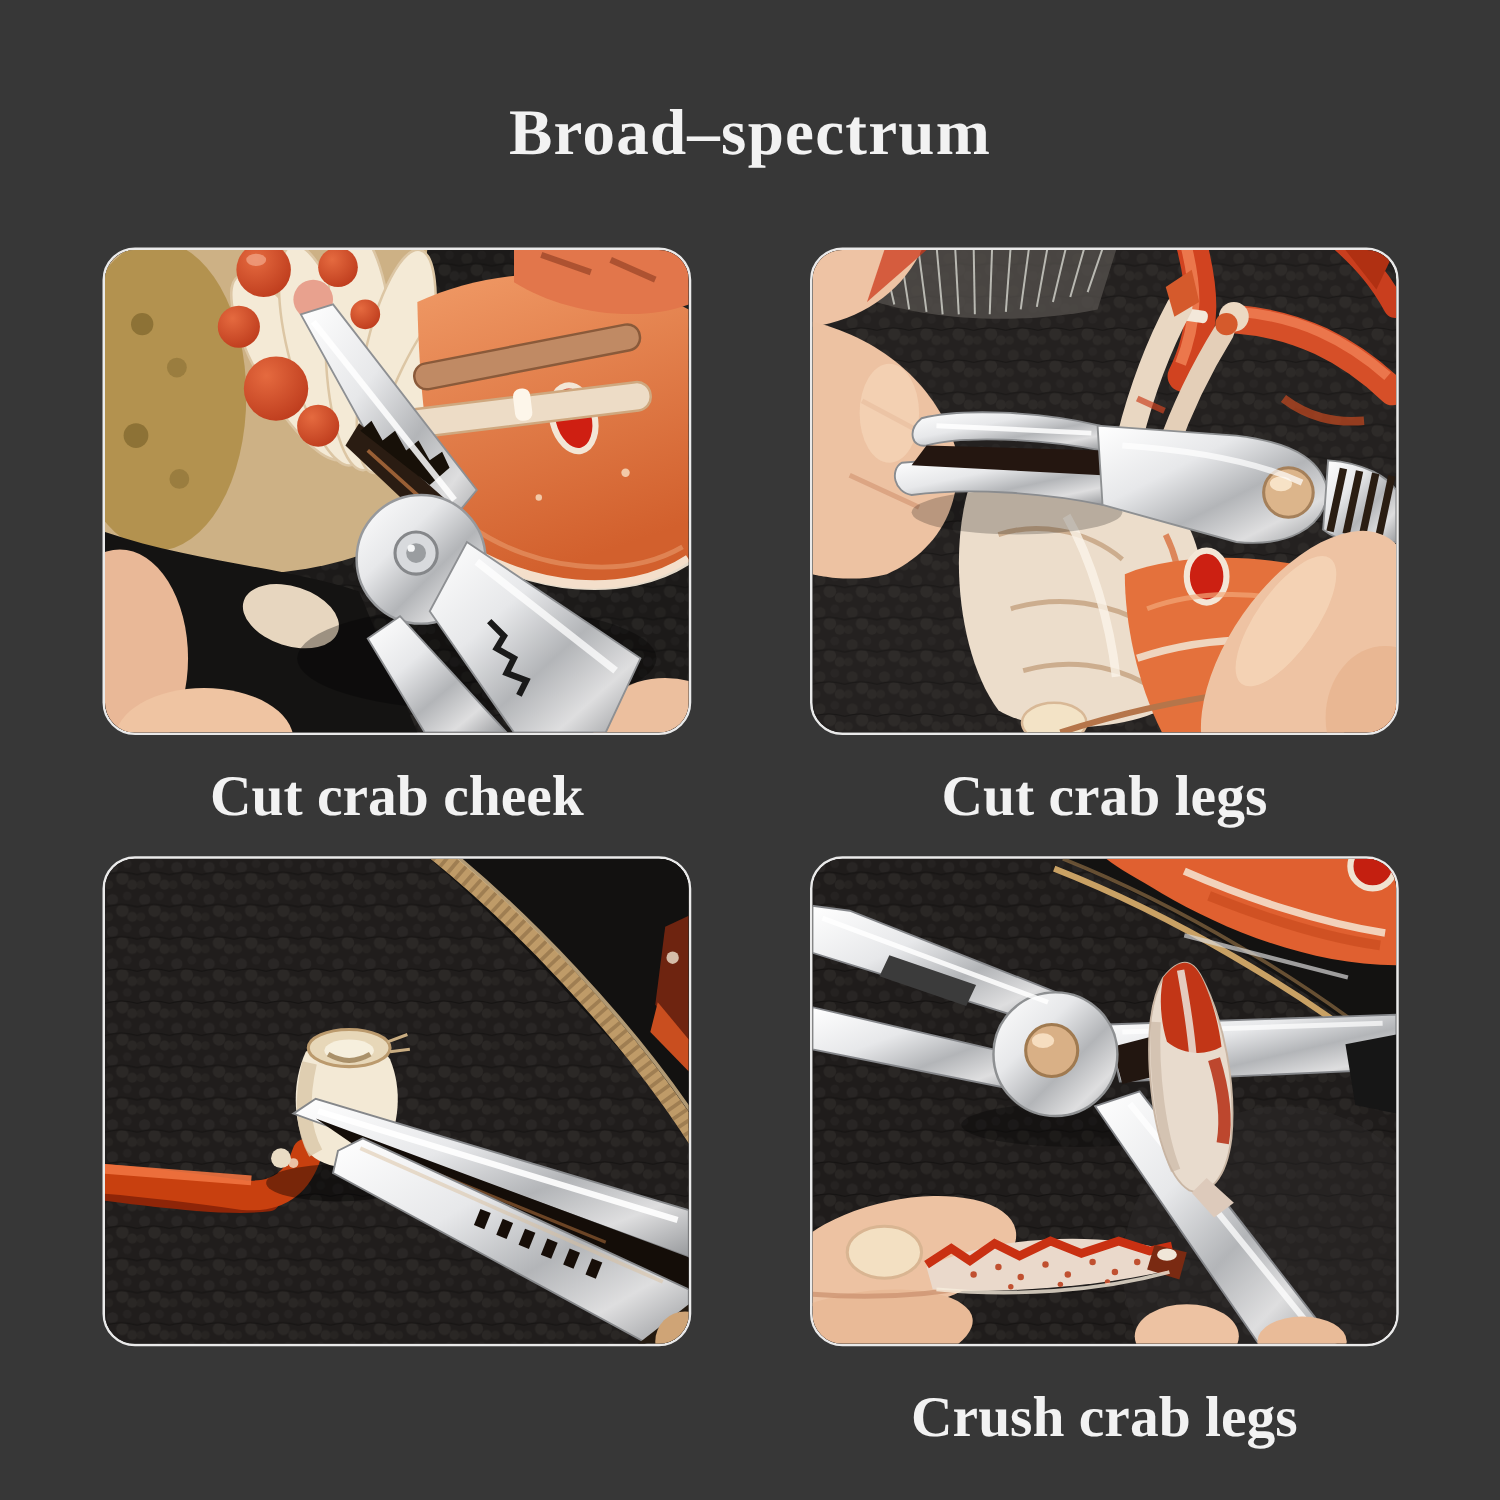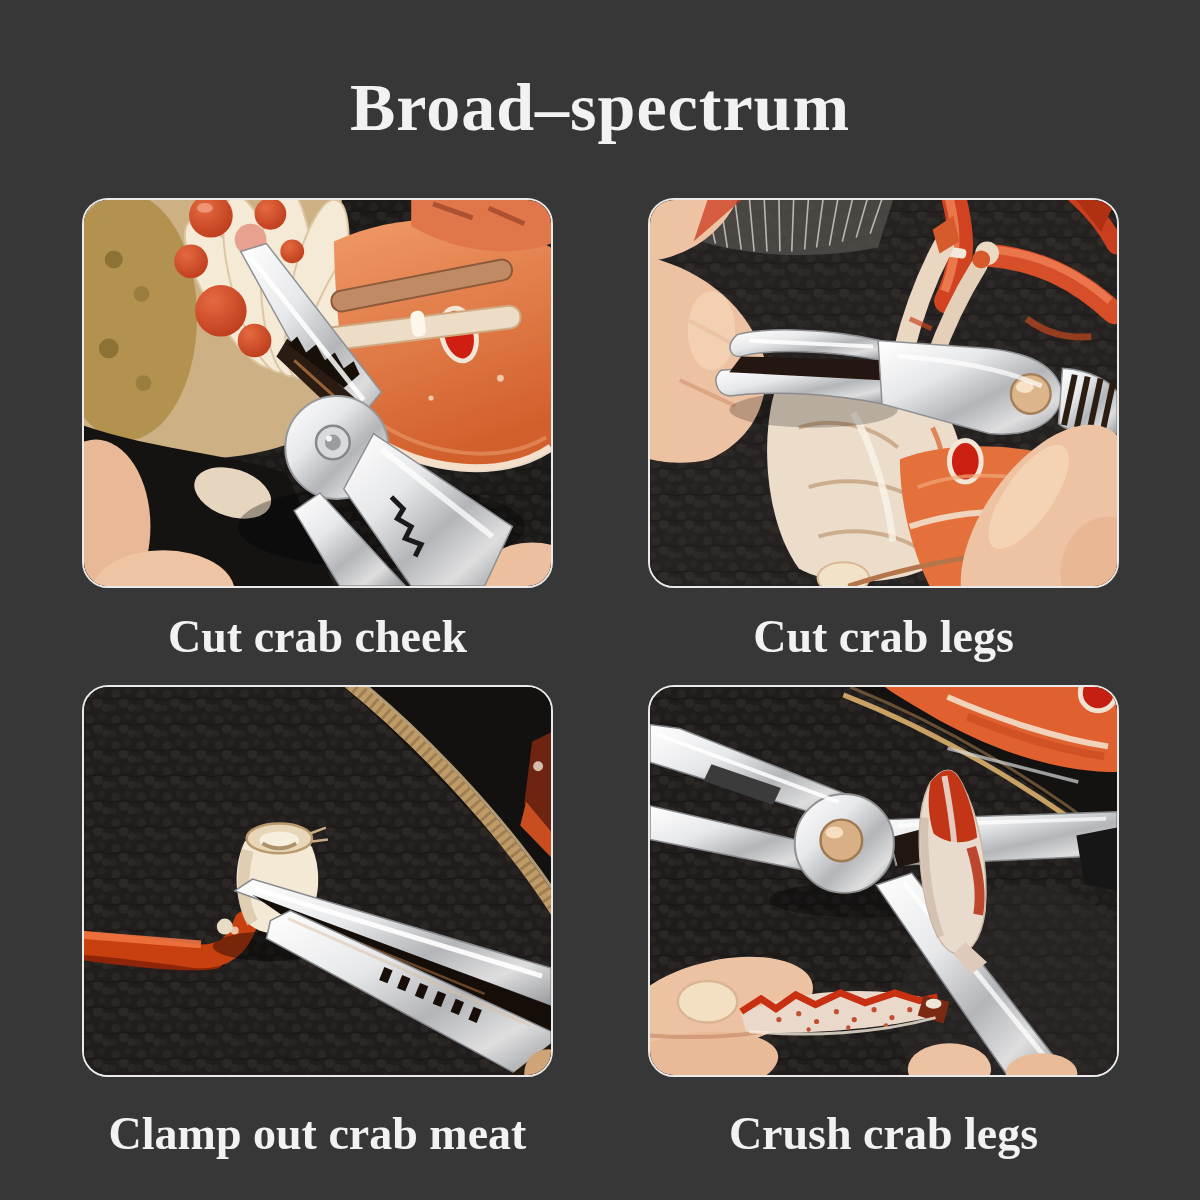--- a/index.html
+++ b/index.html
@@ -3,21 +3,21 @@
 <meta charset="utf-8">
 <style>
   html,body{margin:0;padding:0;background:#222;}
   .stage{
     position:relative;width:1200px;height:1200px;overflow:hidden;
     background:var(--background,#373737);
     font-family:"Liberation Serif","DejaVu Serif",serif;
   }
   .title{
     position:absolute;top:52px;left:0;width:1200px;height:110px;
-    text-align:center;font-weight:bold;font-size:68px;line-height:110px;
+    text-align:center;font-weight:bold;font-size:52px;line-height:110px;
     color:var(--text,#f1f1f1);letter-spacing:1px;
   }
   .panel{
     position:absolute;margin:0;width:471px;overflow:hidden;
     border:2px solid var(--panel_border,#eaeaea);
     border-radius:26px;background:#1e1c1b;box-sizing:border-box;
   }
   .panel svg{display:block;width:100%;height:100%;}
   .row1{top:198px;height:390px;}
   .row2{top:685px;height:392px;}
@@ -389,16 +389,15 @@
         <ellipse cx="286" cy="320" rx="8" ry="5" fill="#f0e6d8"></ellipse>
         <path d="M100,348 C160,354 230,350 288,334" stroke="#f6ecdc" stroke-width="3" fill="none" opacity="0.8"></path>
         <ellipse cx="302" cy="386" rx="42" ry="26" fill="#edc2a2"></ellipse>
         <ellipse cx="395" cy="390" rx="36" ry="20" fill="#e9bb98"></ellipse>
       </g>
     </svg>
   </figure>
 
   <div class="caption cap1 colR">Cut crab legs</div>
   <div class="caption cap1 colL">Cut crab cheek</div>
-  <div class="caption cap2 colL">Clamp out crab meat</div>
   <div class="caption cap2 colR">Crush crab legs</div>
 
 </div>
 
 </body></html>

